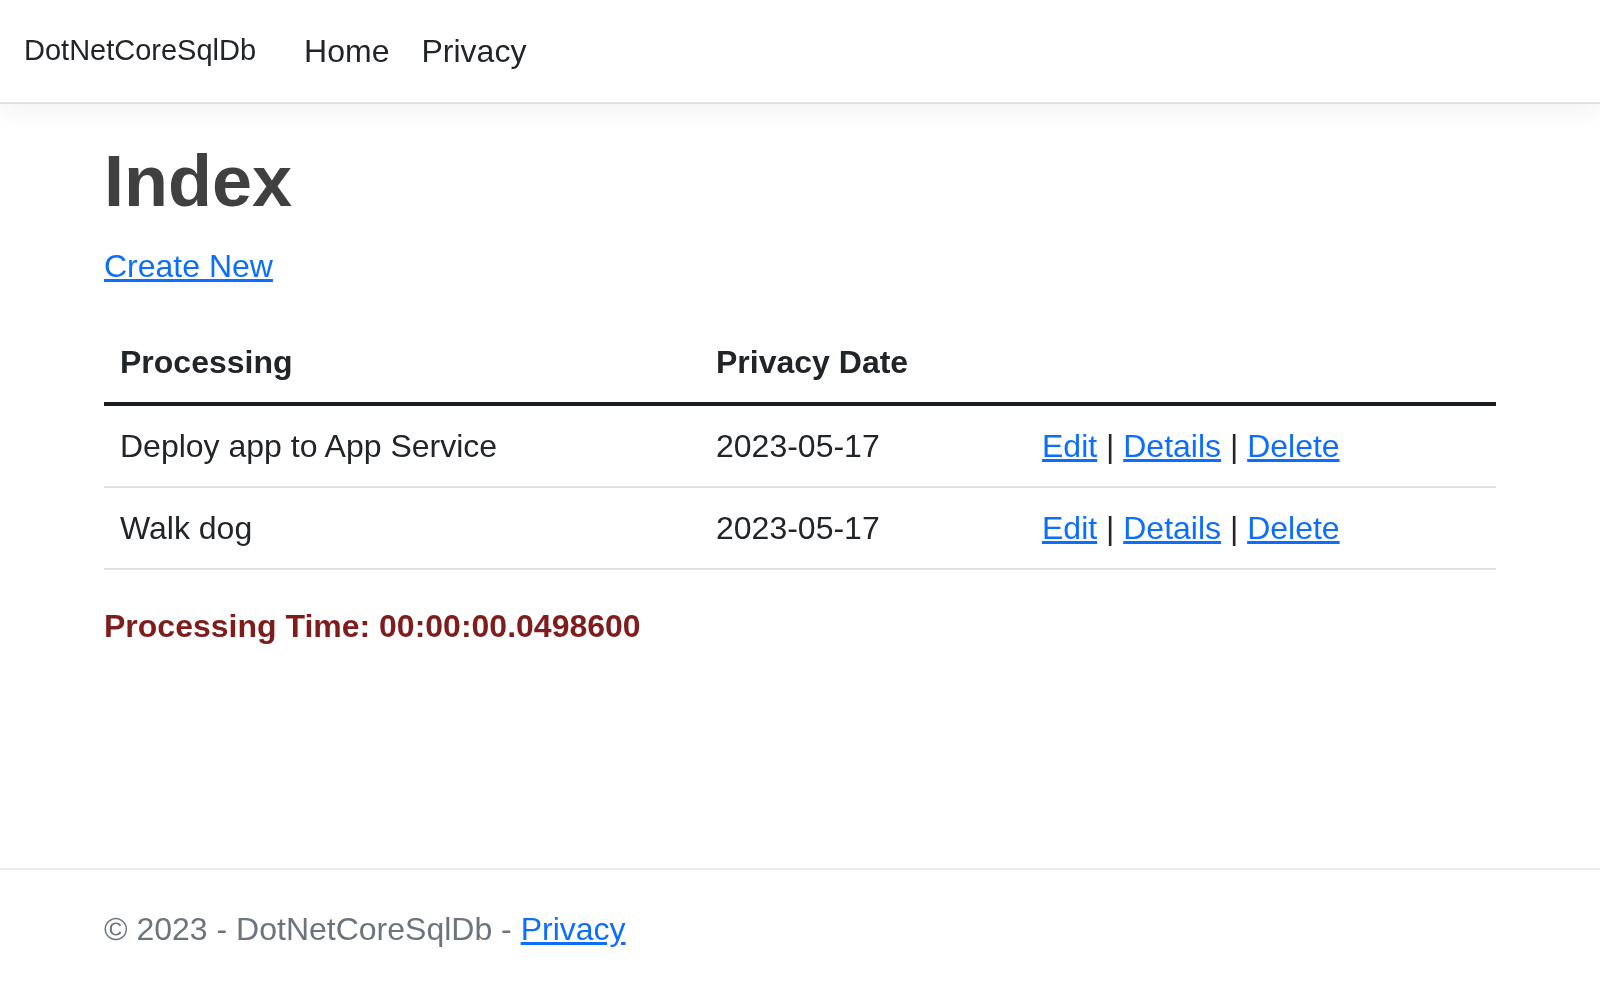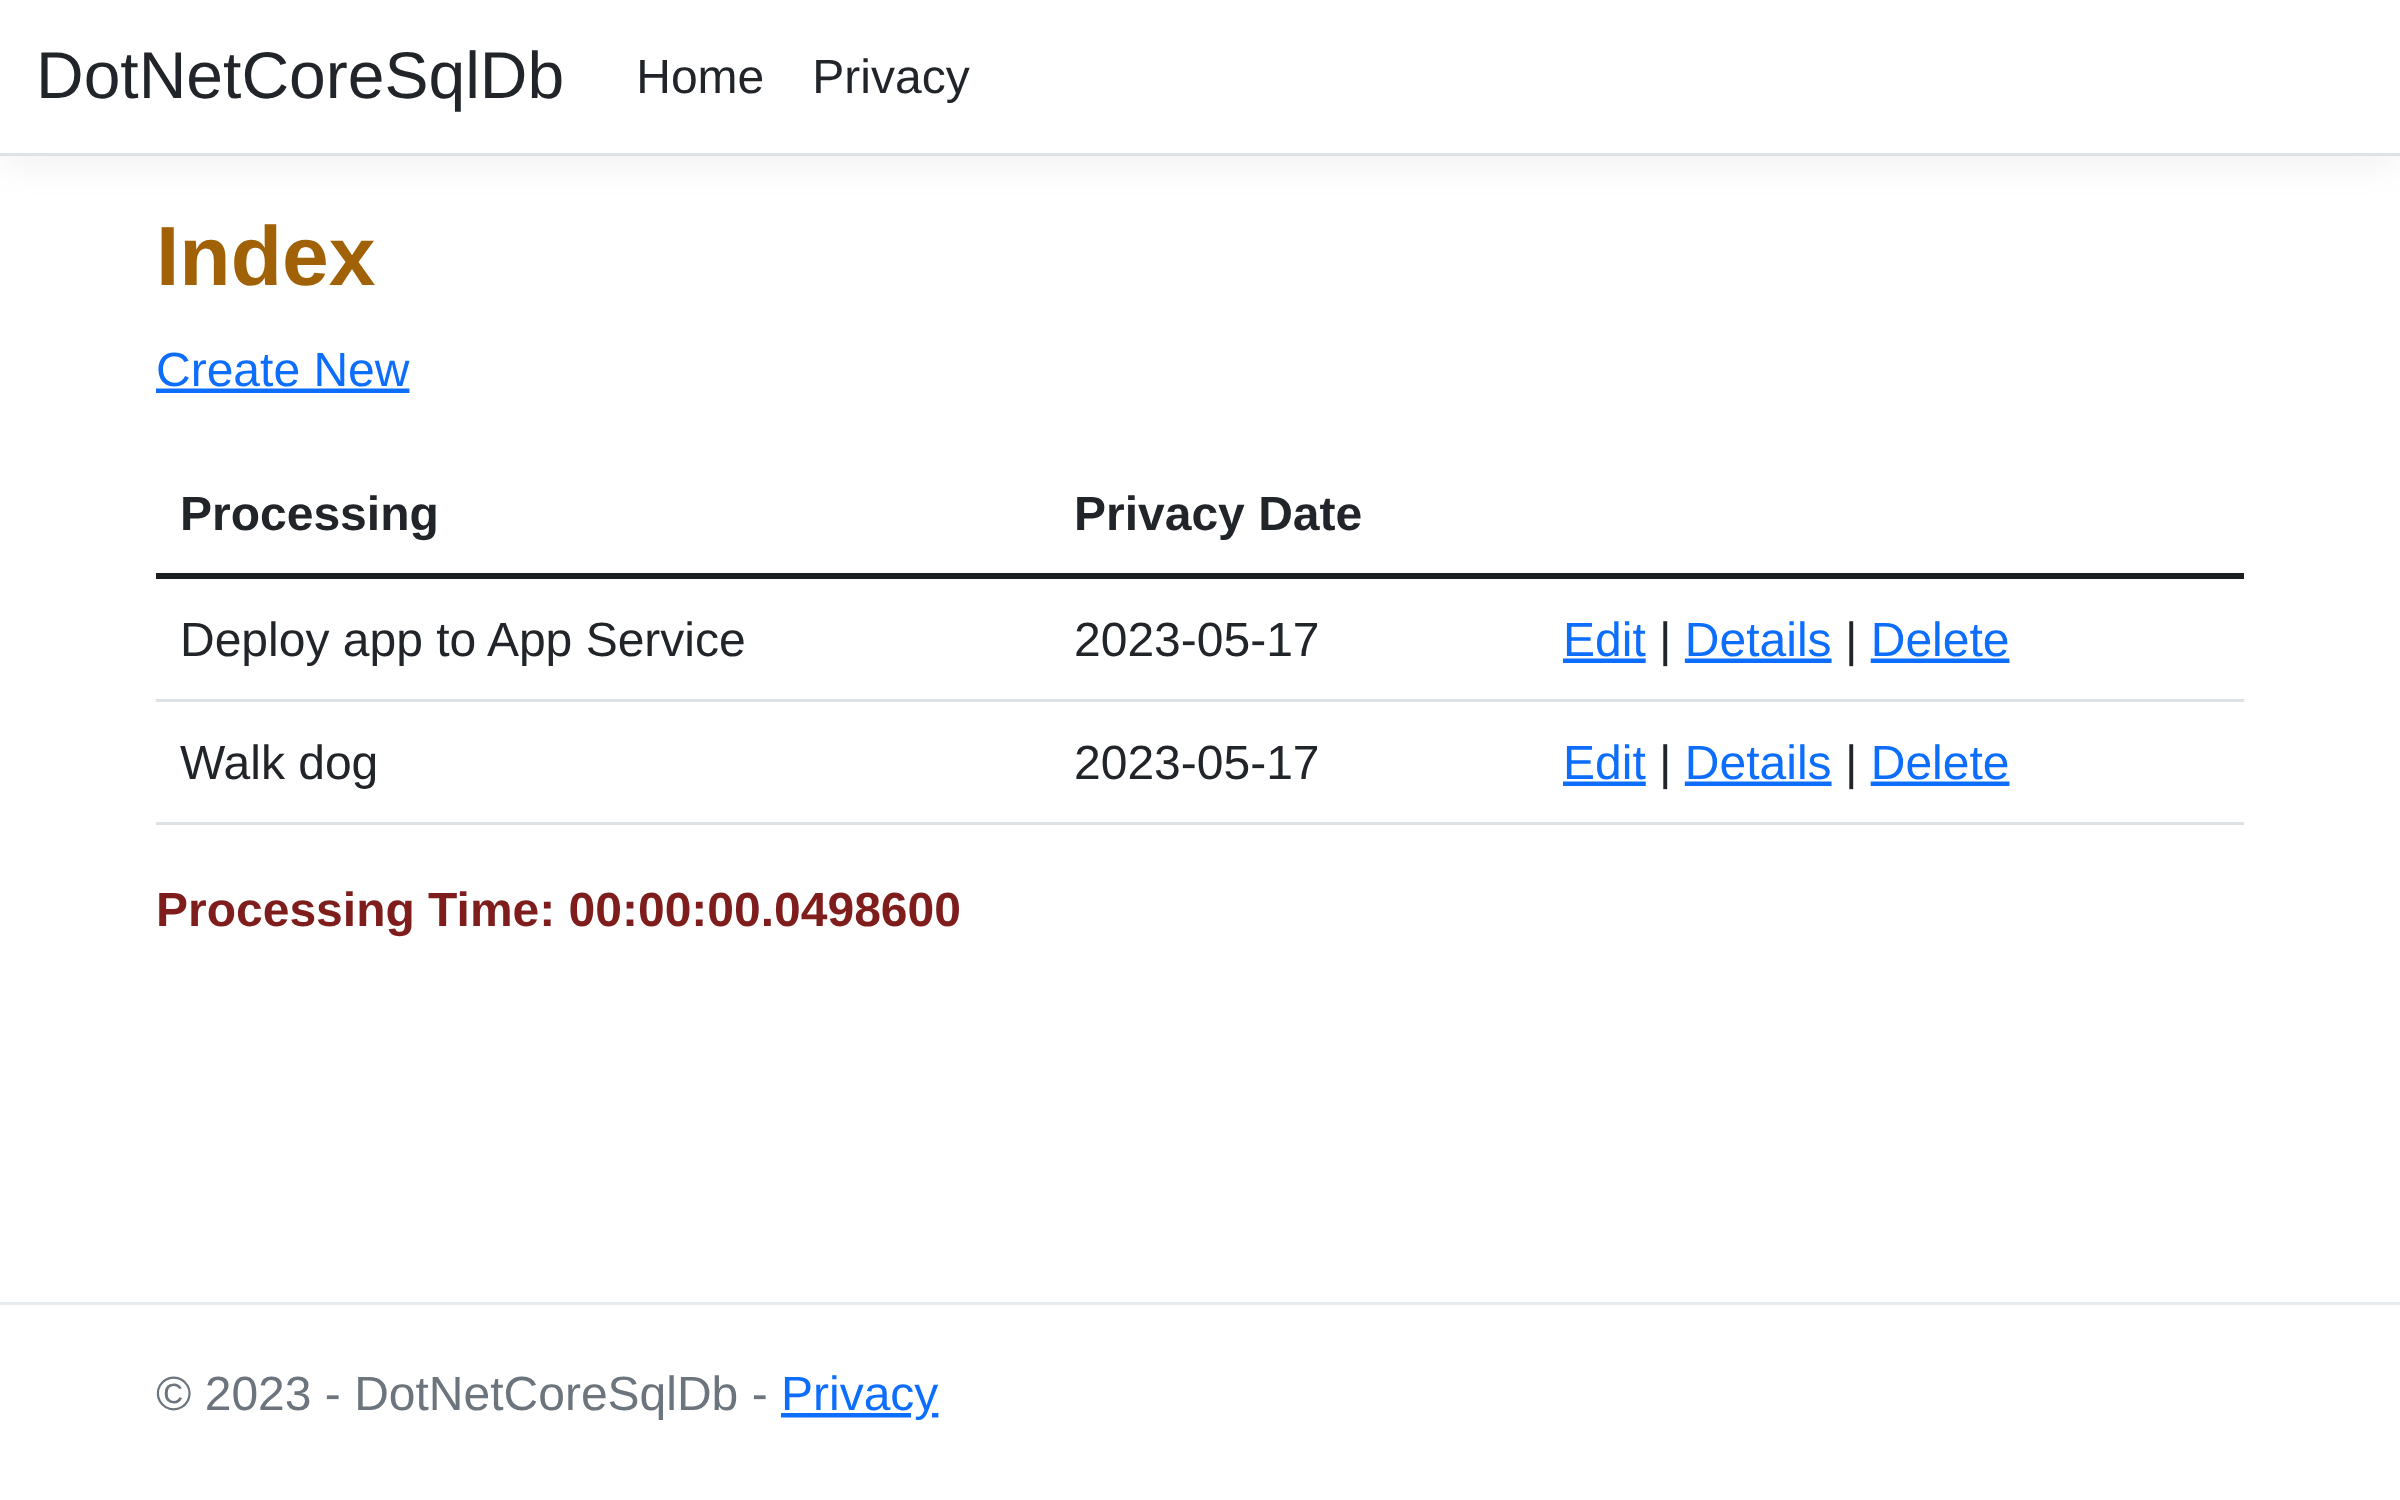--- a/index.html
+++ b/index.html
@@ -26,21 +26,21 @@
     border-bottom: 2px solid #dee2e6;
     box-shadow: 0 8px 24px rgba(0,0,0,0.05);
     display: flex;
     align-items: center;
     padding: 0 24px;
     margin-bottom: 32px;
     position: relative;
     z-index: 2;
   }
   .navbar-brand {
-    font-size: 44px;
+    font-size: 29px;
     color: #212529;
     text-decoration: none;
     margin-right: 32px;
     white-space: nowrap;
     cursor: pointer;
   }
   .nav-link {
     color: #212529;
     text-decoration: none;
     padding: 16px;
@@ -50,25 +50,25 @@
 
   
   .container {
     width: 1440px;
     margin: 0 auto;
     padding: 0 24px;
   }
 
   
   h1.page-title {
-    font-size: 56px;
+    font-size: 72px;
     line-height: 1.25;
     font-weight: 600;
     margin: 0 0 16px 0;
-    color: #a16207;
+    color: #404040;
   }
   .create-new-p {
     margin: 0 0 32px 0;
   }
   a.link {
     color: #0d6efd;
     text-decoration: underline;
     cursor: pointer;
   }
 

